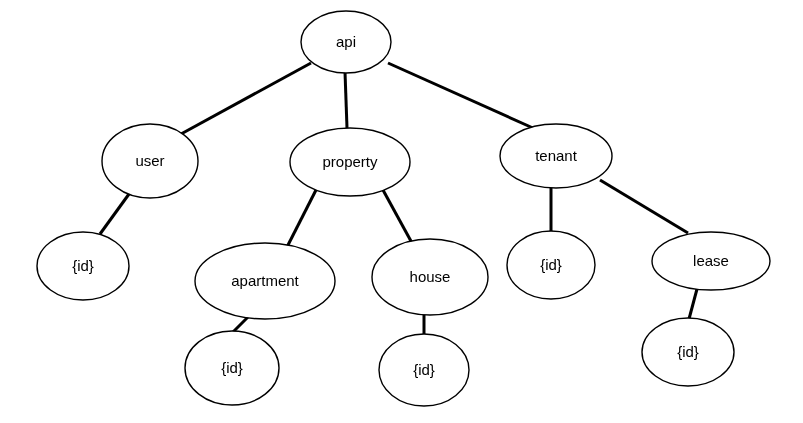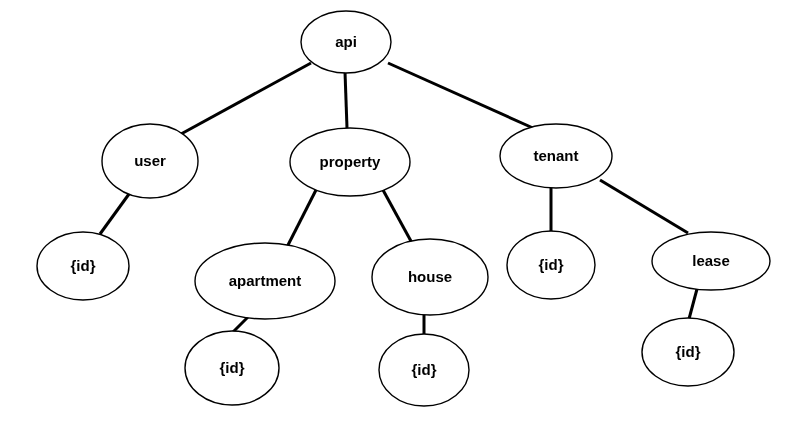--- a/index.html
+++ b/index.html
@@ -9,21 +9,20 @@
   }
   body {
     font-family: "Liberation Sans", sans-serif;
   }
   #diagram-canvas {
     position: relative;
     width: 803px;
     height: 423px;
     background: #ffffff;
     overflow: hidden;
-    font-weight: bold;
   }
   #diagram-svg {
     position: absolute;
     top: 0;
     left: 0;
     width: 803px;
     height: 423px;
   }
   .edge-line {
     stroke: #000000;

